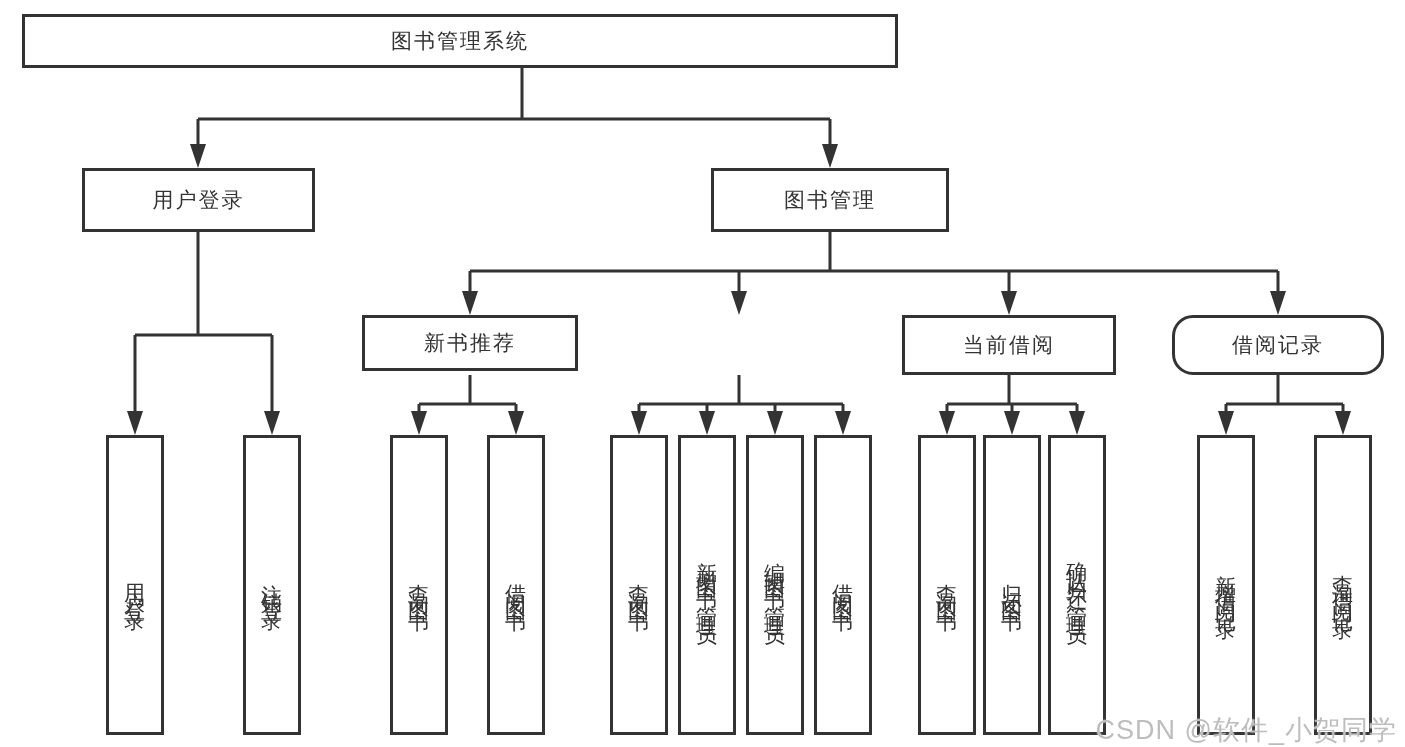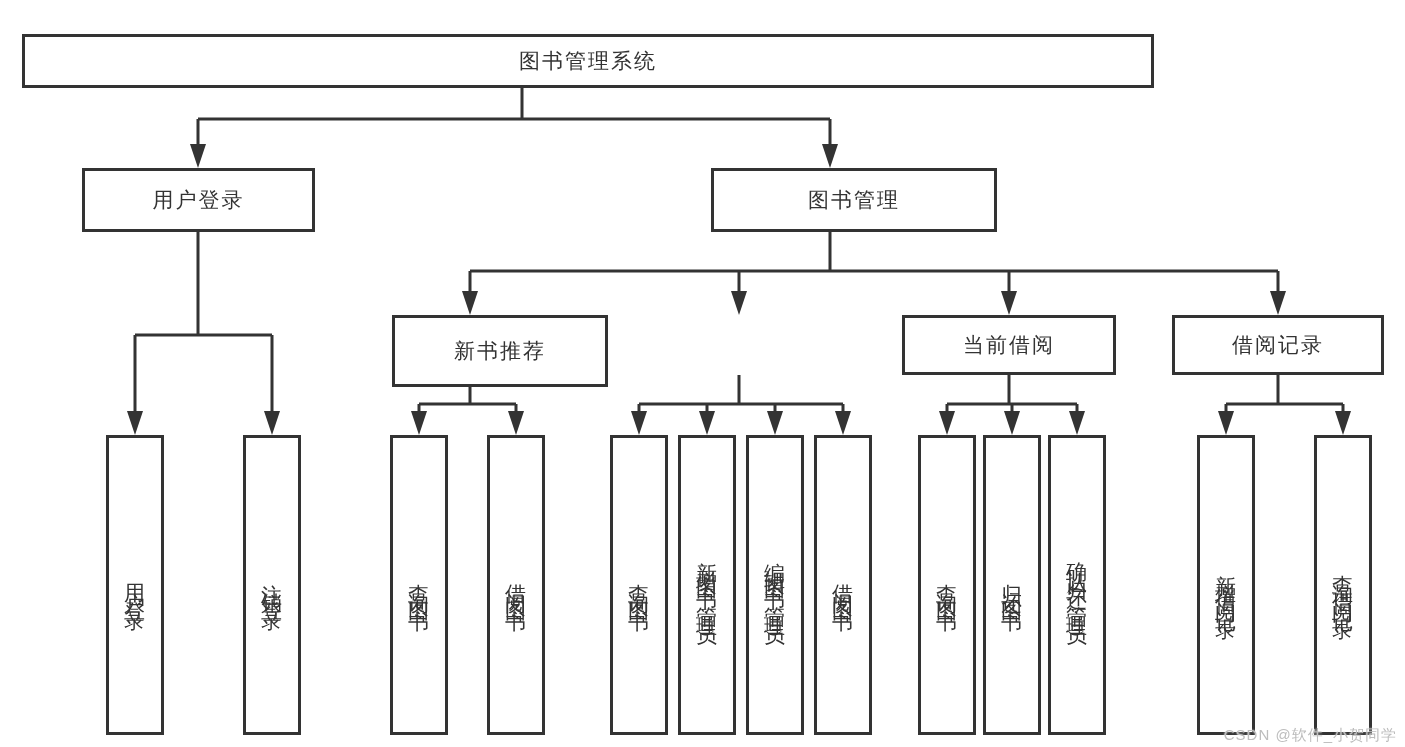--- a/index.html
+++ b/index.html
@@ -16,23 +16,22 @@
     display:flex; align-items:center; justify-content:center;
     text-align:center;
   }
   .node.h { font-size:21px; letter-spacing:2px; }
   .node.v span {
     writing-mode:vertical-rl; text-orientation:mixed;
     font-size:21px; letter-spacing:9px; line-height:1;
   }
   .watermark {
     position:absolute; right:8px; top:712px; z-index:5;
-    font-size:15px; color:#bdbdbd; letter-spacing:1px;
+    font-size:27px; color:#bdbdbd; letter-spacing:1px;
     text-shadow:0 0 2px #ffffff;
-    margin-top:14px;
   }
 </style>
 </head>
 <body>
 
 <div class="stage">
 
   <svg class="connectors" viewBox="0 0 1405 747" xmlns="http://www.w3.org/2000/svg">
 
     <path d="M522 68 V119 M198 119 H830 M198 119 V145 M830 119 V145"></path>
@@ -62,38 +61,38 @@
     <path d="M1009 375 V404 M947 404 H1077 M947 404 V412 M1012 404 V412 M1077 404 V412"></path>
     <polygon points="939,411 955,411 947,435"></polygon>
     <polygon points="1004,411 1020,411 1012,435"></polygon>
     <polygon points="1069,411 1085,411 1077,435"></polygon>
 
     <path d="M1278 375 V404 M1226 404 H1343 M1226 404 V412 M1343 404 V412"></path>
     <polygon points="1218,411 1234,411 1226,435"></polygon>
     <polygon points="1335,411 1351,411 1343,435"></polygon>
   </svg>
 
-  <div class="node h" style="left:22px; top:14px; width:1132px; height:54px;margin-top:20px;">
+  <div class="node h" style="left:22px; top:14px; width:876px; height:54px;">
     <span>图书管理系统</span>
   </div>
 
   <div class="node h" style="left:82px; top:168px; width:233px; height:64px;">
     <span>用户登录</span>
   </div>
-  <div class="node h" style="left:711px; top:168px; width:286px; height:64px;justify-content:center;">
+  <div class="node h" style="left:711px; top:168px; width:238px; height:64px;justify-content:center;">
     <span>图书管理</span>
   </div>
 
-  <div class="node h" style="left:362px; top:315px; width:216px; height:72px;margin-left:30px;">
+  <div class="node h" style="left:362px; top:315px; width:216px; height:56px;">
     <span>新书推荐</span>
   </div>
   <div class="node h" style="left:902px; top:315px; width:214px; height:60px;text-align:center;">
     <span>当前借阅</span>
   </div>
-  <div class="node h" style="left:1172px; top:315px; width:212px; height:60px;">
+  <div class="node h" style="left:1172px; top:315px; width:212px; height:60px;border-radius:21px;">
     <span>借阅记录</span>
   </div>
 
   <div class="node v" style="left:106px; top:435px; width:58px; height:300px;">
     <span>用户登录</span>
   </div>
   <div class="node v" style="left:243px; top:435px; width:58px; height:300px;">
     <span>注销登录</span>
   </div>
 

